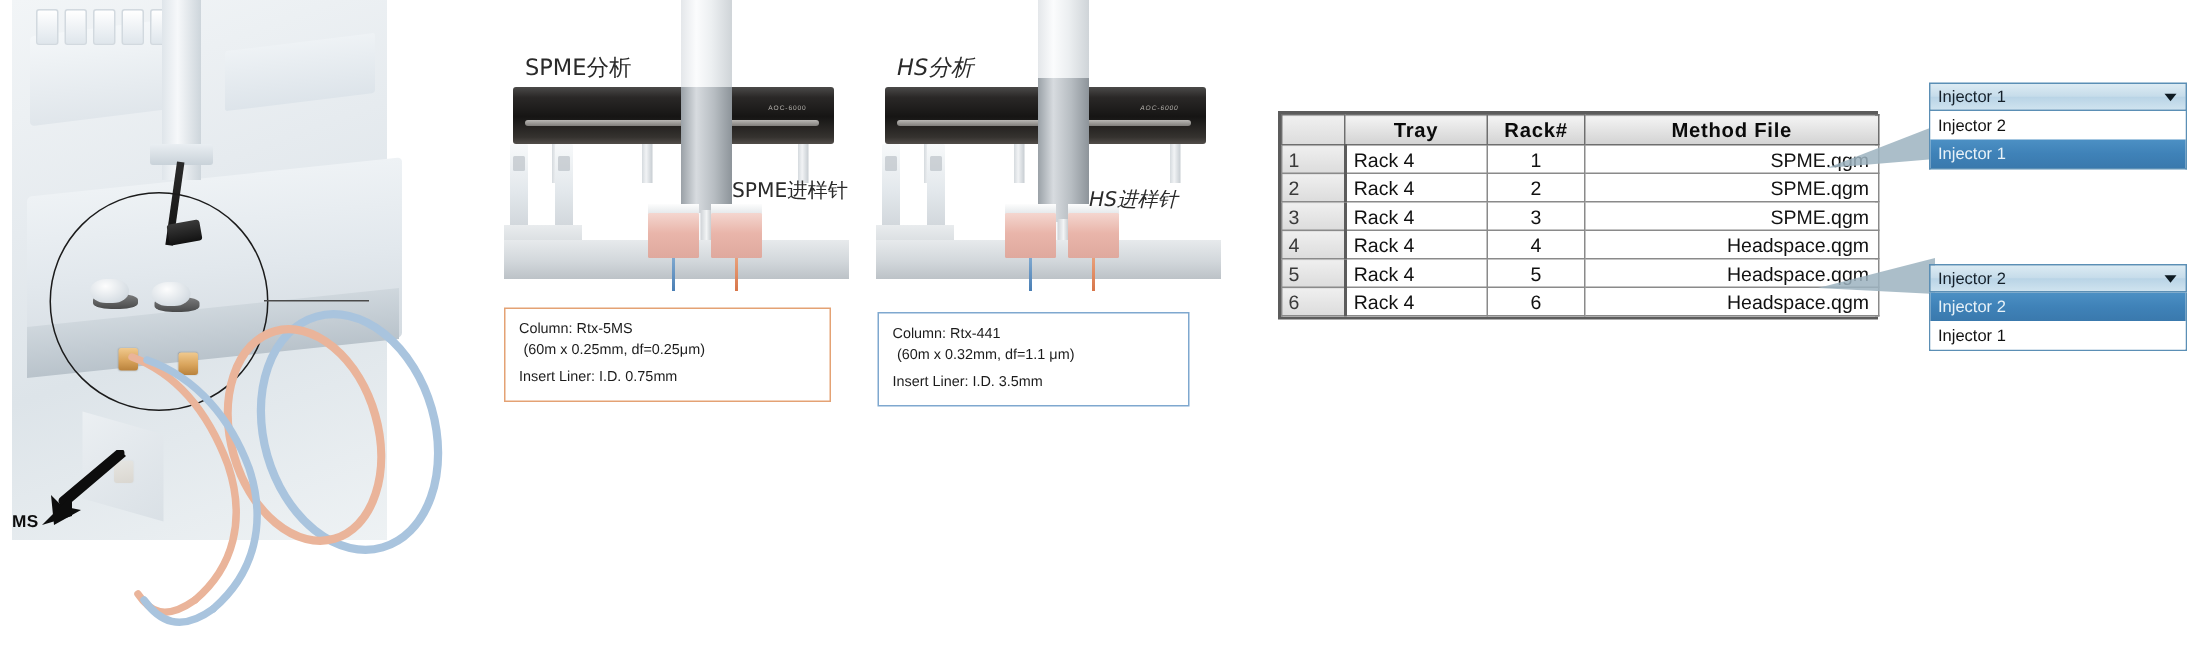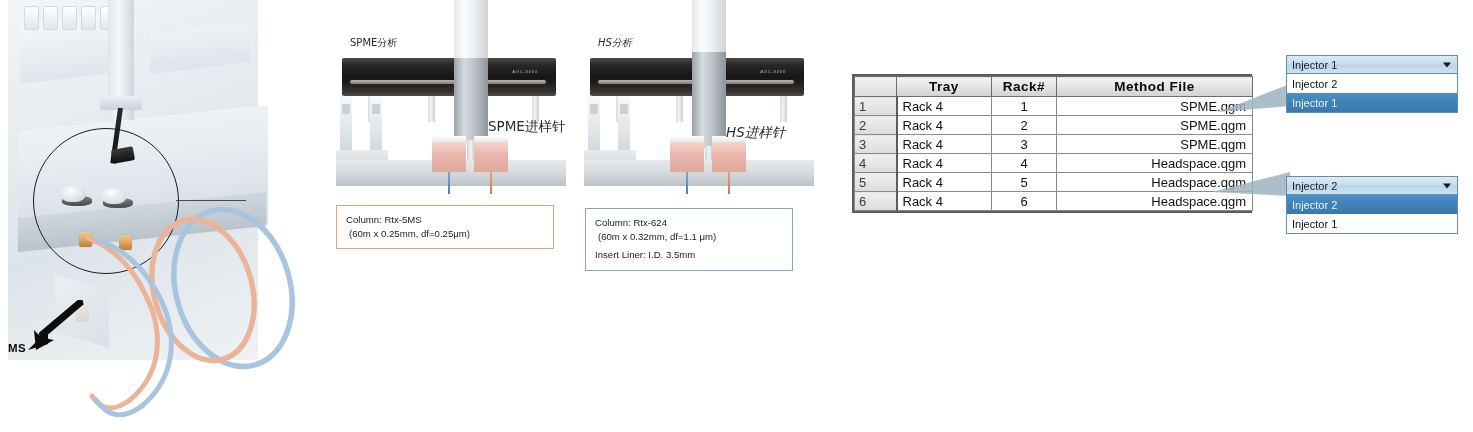--- a/index.html
+++ b/index.html
@@ -104,21 +104,21 @@
   }
   .coil { position: absolute; left: 70px; top: 200px; width: 250px; height: 230px; }
 
   
   .diagram { position: absolute; top: 0; width: 250px; height: 200px; }
   .diag-spme { left: 336px; }
   .diag-hs   { left: 584px; font-style: italic; }
 
   .diag-title {
     position: absolute; top: 36px; left: 14px;
-    font-size: 10px; color: #2a2a2a;
+    font-size: 15px; color: #2a2a2a;
     font-family: "DejaVu Sans", sans-serif; white-space: nowrap;
   }
   .gc-bar {
     position: absolute; left: 6px; top: 58px; width: 214px; height: 38px;
     background: linear-gradient(180deg, #4b4a49 0%, #2a2827 18%, #161514 52%, #35322f 88%, #514d49 100%);
     border-radius: 2px;
   }
   .gc-slot {
     position: absolute; left: 14px; top: 80px; width: 196px; height: 4px;
     background: linear-gradient(180deg, #b9b7b4, #807e7b);
@@ -402,24 +402,25 @@
     <div class="heater" style="left:128px;"></div>
     <div class="tube-blue" style="left:102px; top:172px; height:22px;"></div>
     <div class="tube-orange" style="left:144px; top:172px; height:22px;"></div>
 
     <div class="needle-label" style="left:142px; top:124px;">HS进样针</div>
   </div>
 
   <div class="callout orange">
     <div>Column: Rtx-5MS</div>
     <div class="line2">(60m x 0.25mm, df=0.25μm)</div>
+    <div class="line3">Insert Liner: I.D. 0.75mm</div>
   </div>
 
   <div class="callout blue">
-    <div>Column: Rtx-624</div>
+    <div>Column: Rtx-441</div>
     <div class="line2">(60m x 0.32mm, df=1.1 μm)</div>
     <div class="line3">Insert Liner: I.D. 3.5mm</div>
   </div>
 
   <div class="table-wrap">
     <table class="seq">
       <colgroup>
         <col class="c-idx">
           <col class="c-tray">
           <col class="c-vial">

